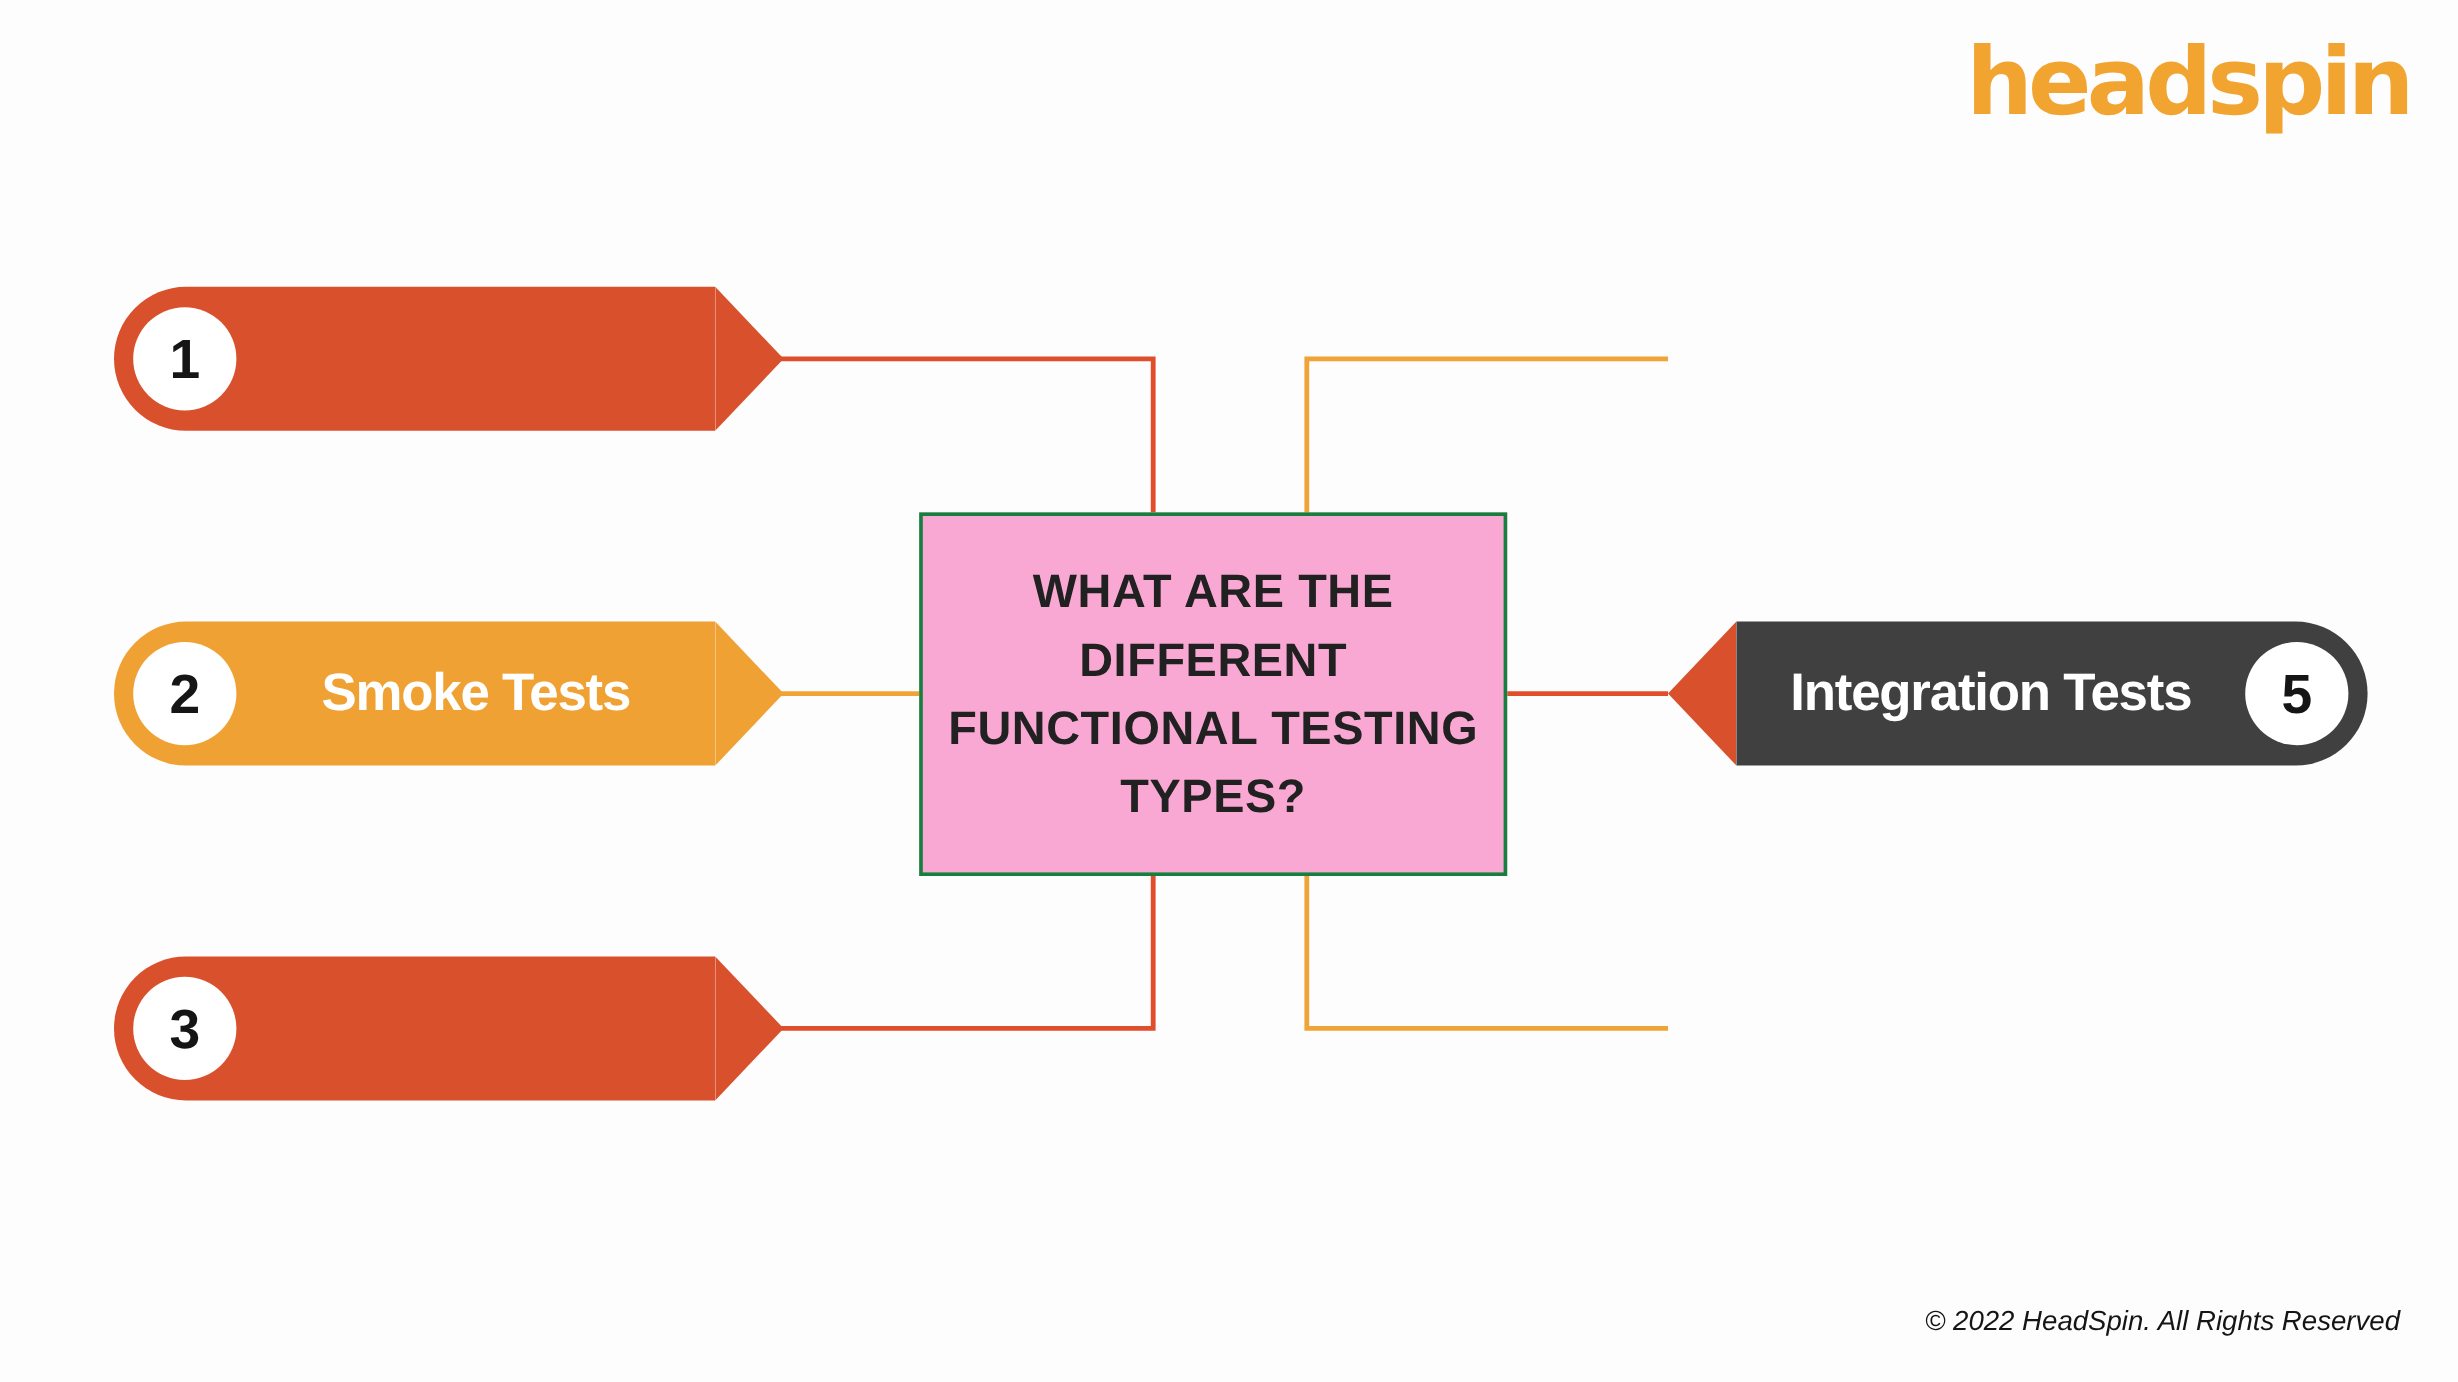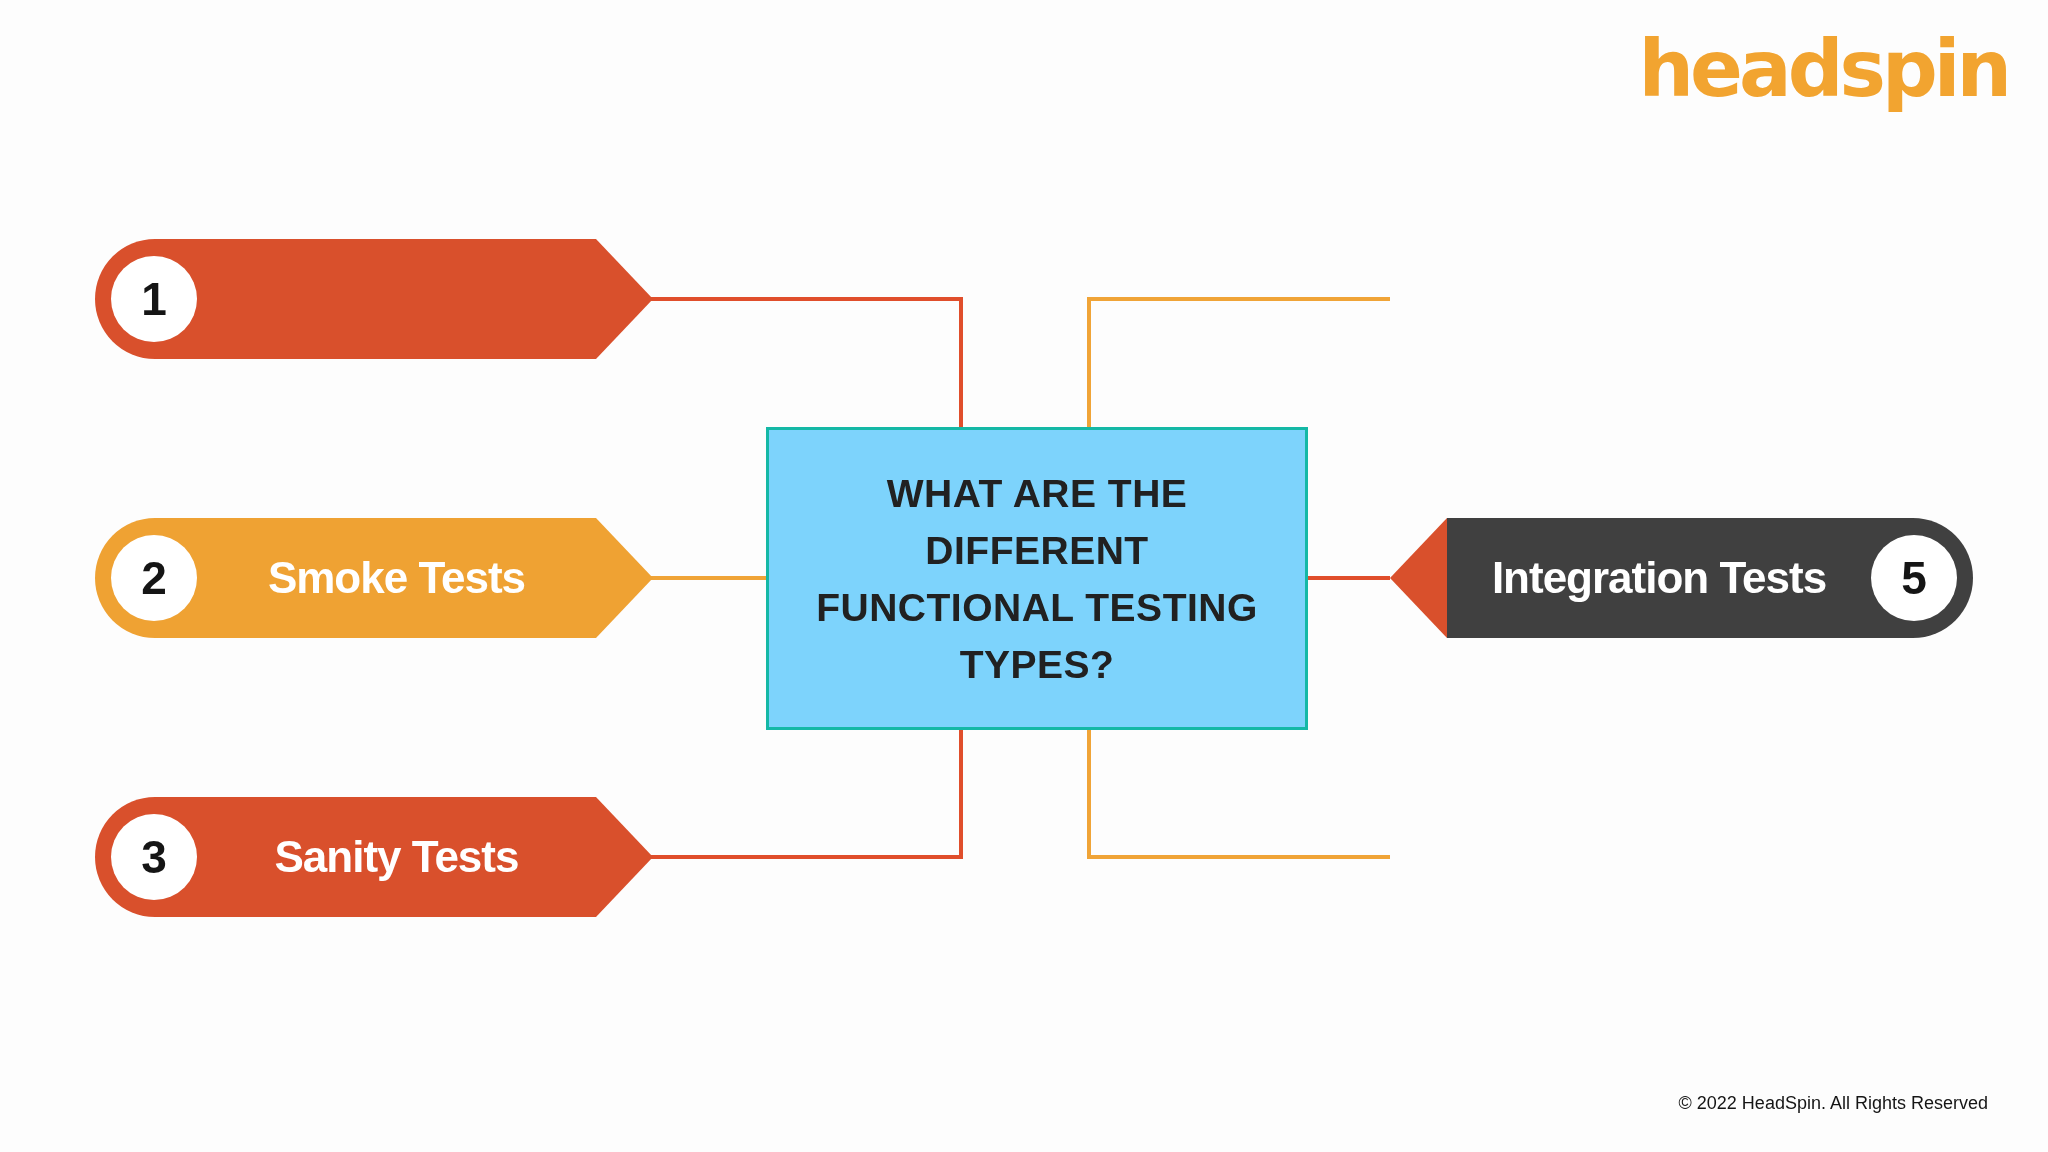--- a/index.html
+++ b/index.html
@@ -71,24 +71,24 @@
   .pos-r1{top:239px;}
   .pos-r2{top:518px;}
   .pos-r3{top:797px;}
   .banner.left{left:95px;}
   .banner.right{left:1390px;}
 
   
   .center-box{
     position:absolute;
     left:766px;top:427px;
-    width:542px;height:303px;
+    width:490px;height:303px;
     box-sizing:border-box;
-    background:#7dd3fc;
-    border:3px solid #14b8a6;
+    background:#f9a8d4;
+    border:3px solid #15803d;
     display:flex;
     flex-direction:column;
     align-items:center;
     justify-content:center;
   }
   .center-box .tline{
     font-weight:bold;
     font-size:39px;
     line-height:57px;
     color:#212121;
@@ -105,24 +105,25 @@
     font-weight:bold;
     font-size:78px;
     letter-spacing:-4px;
     color:#F2A430;
     white-space:nowrap;
   }
 
   
   .copyright{
     position:absolute;
-    right:60px;bottom:38px;
-    font-size:18px;
+    right:48px;bottom:38px;
+    font-size:23px;
     color:#151515;
     white-space:nowrap;
+    font-style:italic;
   }
 </style>
 </head>
 <body>
 
 <div class="stage">
 
   <svg class="wires" viewBox="0 0 2048 1152" aria-hidden="true">
     <path d="M637 299 H961 V427" stroke="#E04E2B"></path>
     <path d="M1390 299 H1089 V427" stroke="#F0A437"></path>
@@ -151,21 +152,20 @@
       <div class="label">Smoke Tests</div>
     </div>
     <div class="tip" style="background-color: rgb(239, 162, 51);"></div>
   </div>
 
   <div class="banner left pos-r3">
     <div class="body" style="background-color: rgb(217, 80, 44);">
       <div class="num-circle">
           <span>3</span>
         </div>
-      <div class="label">Sanity Tests</div>
     </div>
     <div class="tip" style="background-color: rgb(217, 80, 44);"></div>
   </div>
 
 
   <div class="banner right pos-r2">
     <div class="tip" style="background-color: rgb(217, 80, 44);"></div>
     <div class="body" style="background-color: #404040;">
       <div class="label">Integration Tests</div>
       <div class="num-circle">

